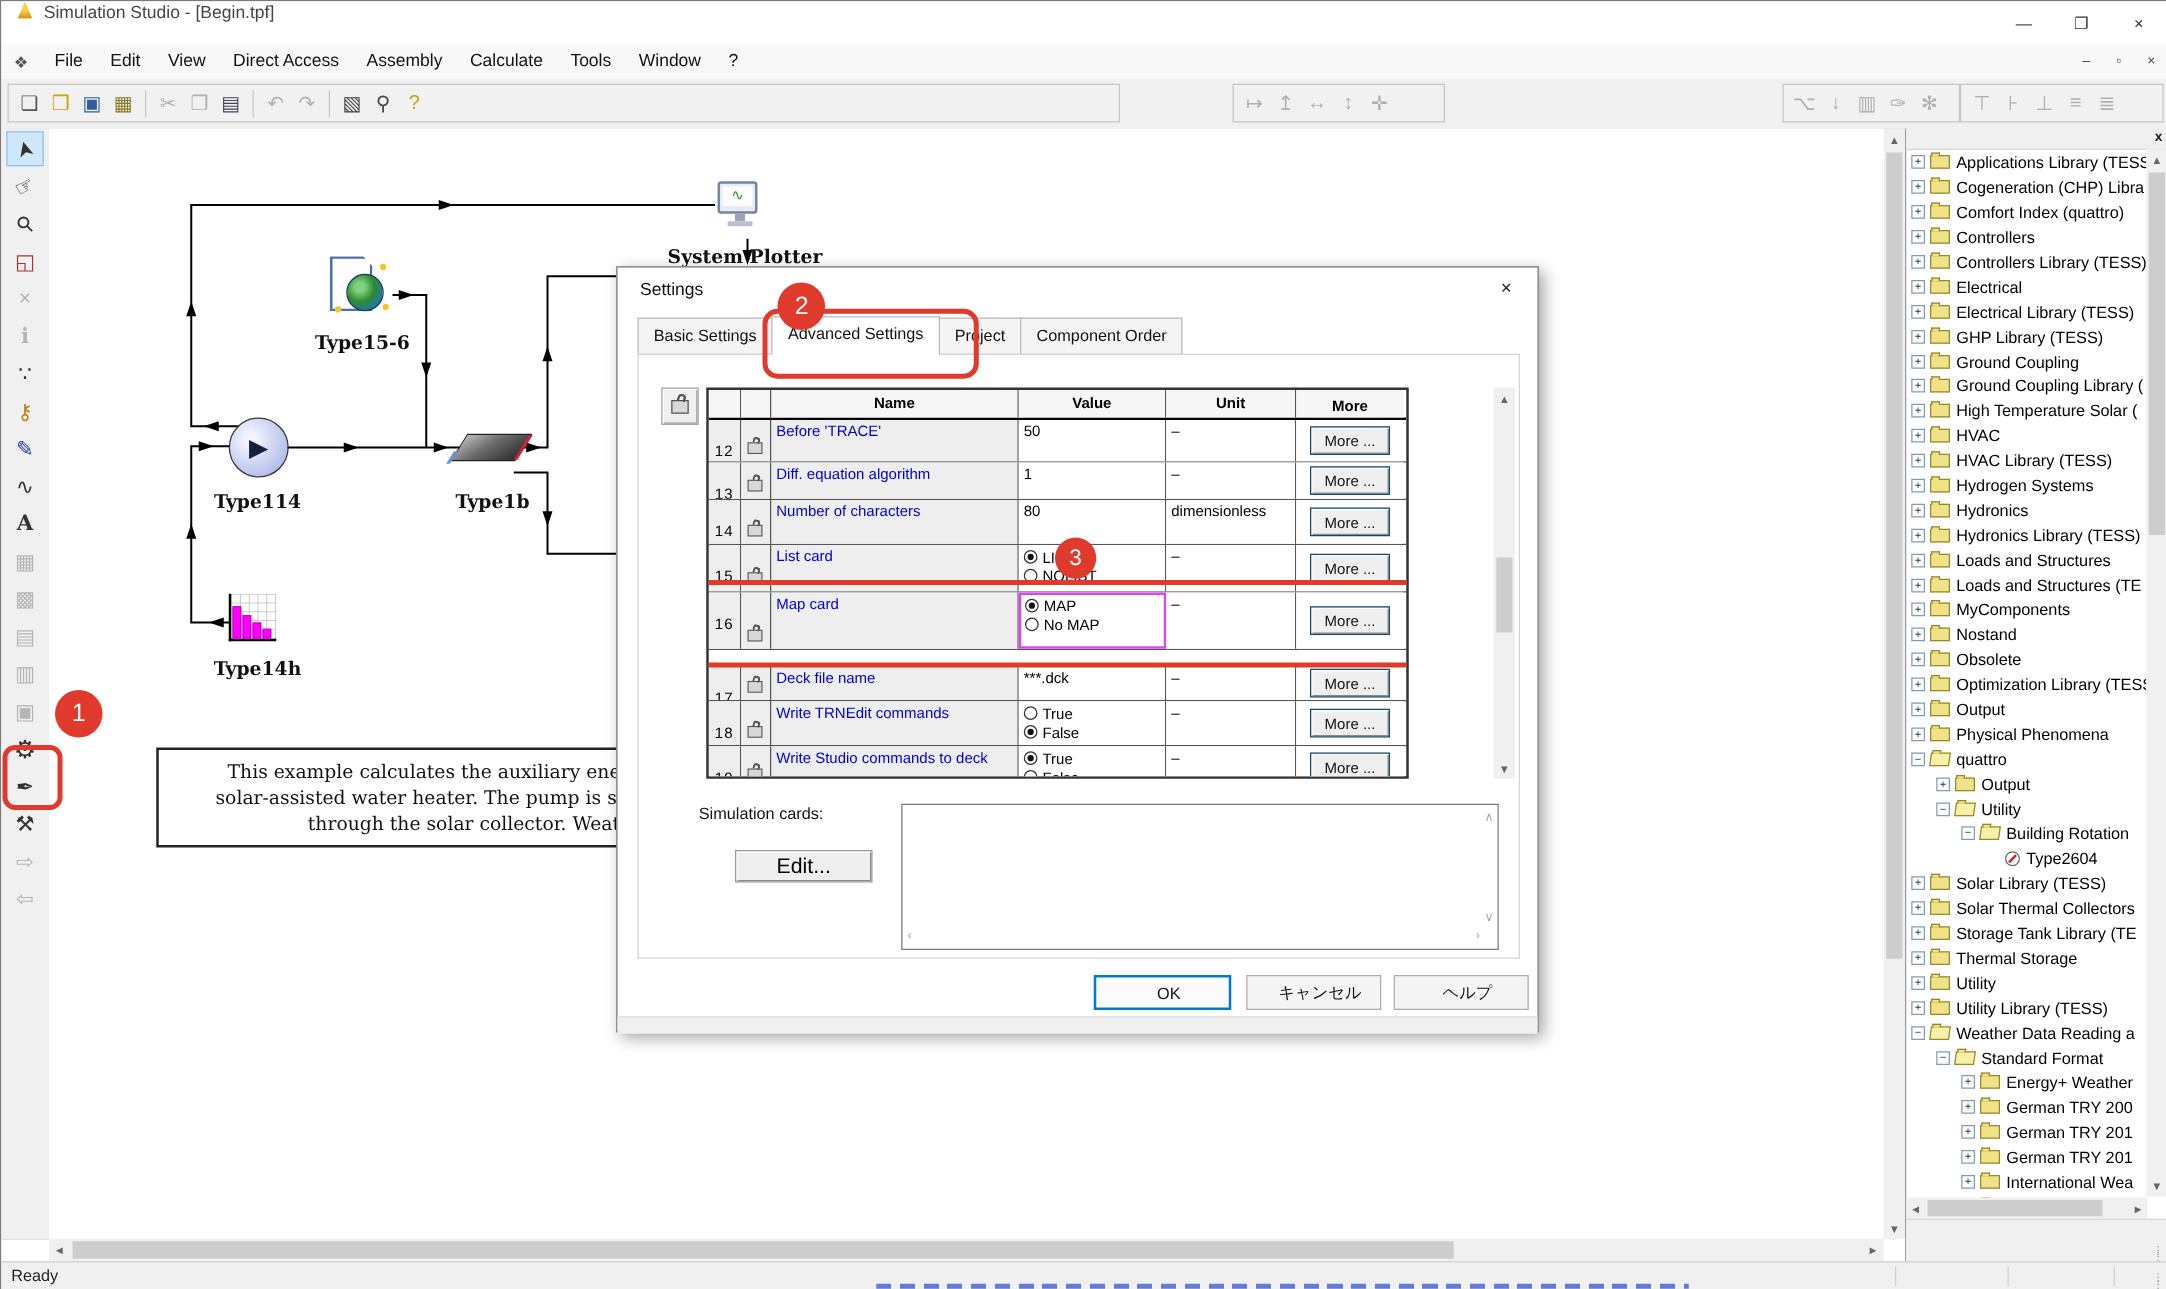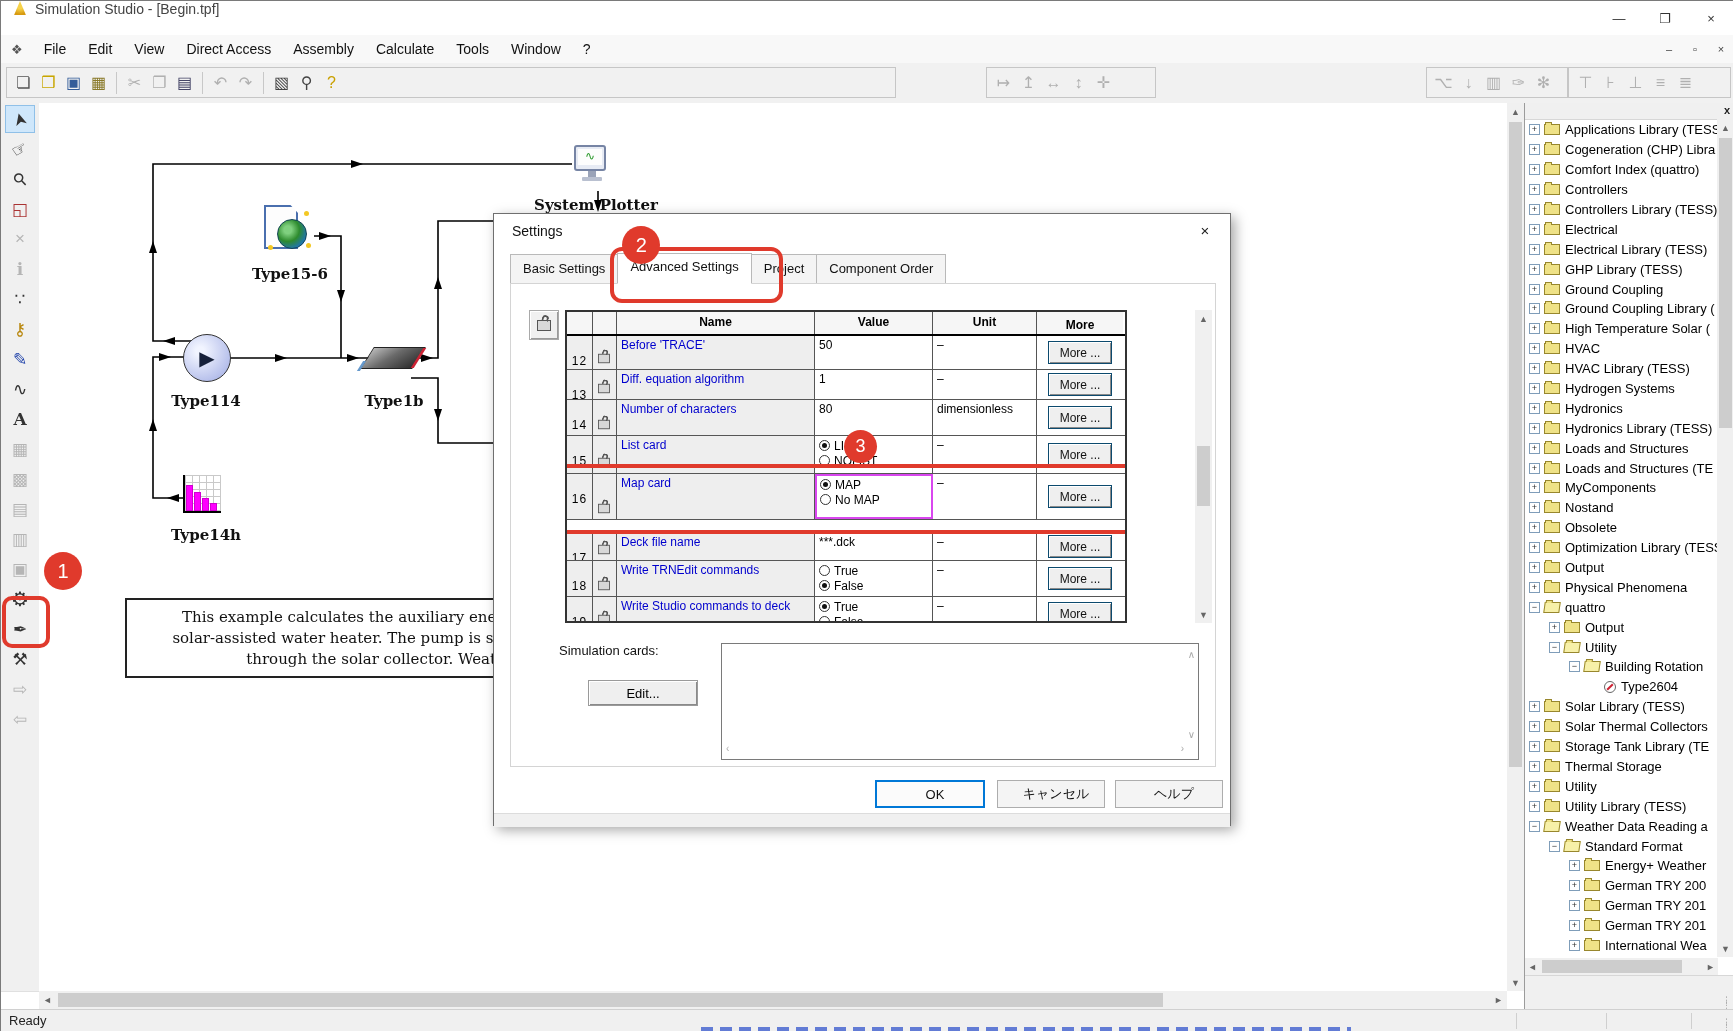--- a/index.html
+++ b/index.html
@@ -137,21 +137,21 @@
             box-shadow:inset 1px 1px 0 #fff,inset -1px -1px 0 #8a8a8a;font-family:"Liberation Sans",sans-serif;}
   .ropt{display:flex;align-items:center;height:15px;}
   .radio{width:11px;height:11px;border:1px solid #333;border-radius:50%;background:#fff;position:relative;flex:0 0 auto;margin-right:4px;box-sizing:border-box;}
   .radio.sel::after{content:"";position:absolute;inset:2px;background:#111;border-radius:50%;}
   .vtxt{line-height:14px;}
   
   #grid-vsb{position:absolute;left:684px;top:26px;width:17px;height:313px;background:#f0f0f0;}
   
   #sim-label{position:absolute;left:48px;top:359px;font-size:13px;color:#111;}
   #edit-btn{position:absolute;left:77px;top:396px;width:110px;height:26px;background:#efefef;border:1px solid #9a9a9a;
-            font-size:13px;box-shadow:inset 1px 1px 0 #fff,inset -1px -1px 0 #8a8a8a;font-family:"Liberation Sans",sans-serif;}
+            font-size:17px;box-shadow:inset 1px 1px 0 #fff,inset -1px -1px 0 #8a8a8a;font-family:"Liberation Sans",sans-serif;}
   #sim-text{position:absolute;left:210px;top:359px;width:478px;height:117px;border:1px solid #7a7a7a;background:#fff;
             font-size:13px;color:#222;padding:4px 6px;box-sizing:border-box;line-height:17px;}
   .mini-arrow{position:absolute;color:#aaa;font-size:10px;}
   
   .dlg-btn{position:absolute;top:566px;height:28px;background:#f4f4f4;border:1px solid #adadad;font-size:13px;color:#111;
            font-family:"Liberation Sans",sans-serif;padding-left:16px;}
   #btn-ok{left:381px;width:110px;border:2px solid #0078d7;background:#fbfbfb;}
   #btn-cancel{left:503px;width:108px;}
   #btn-help{left:621px;width:108px;}
   #dlg-bottom{position:absolute;left:0;top:599px;width:100%;height:13px;background:#f0f0f0;border-top:1px solid #dcdcdc;}

